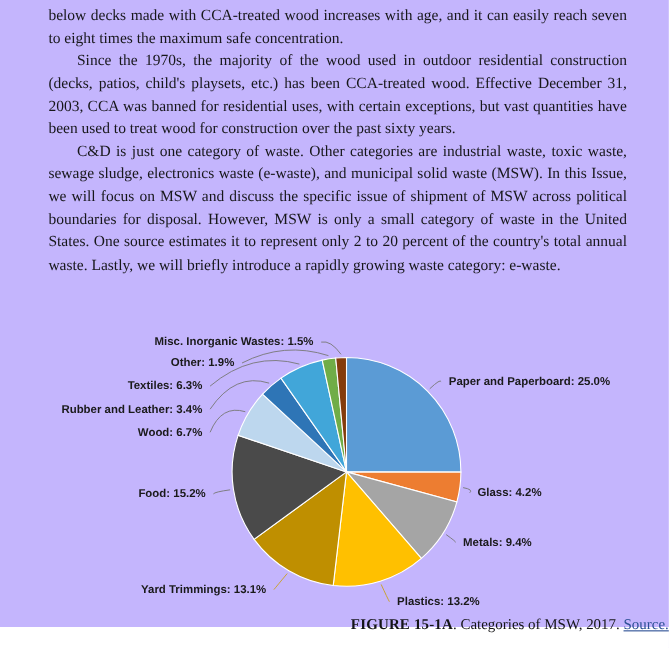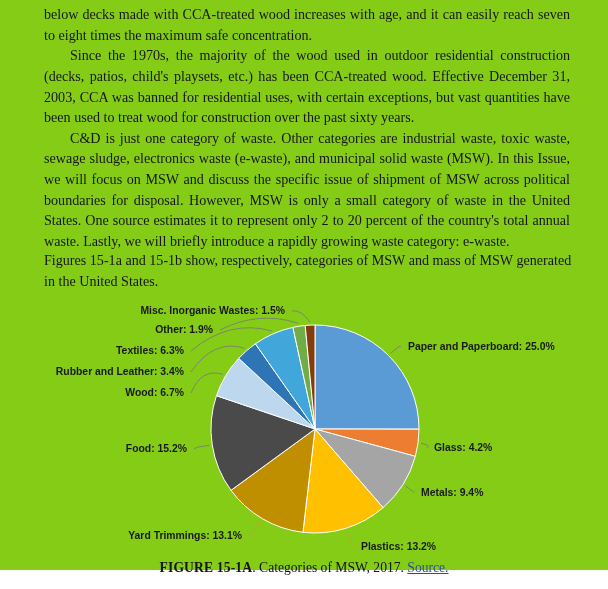--- a/index.html
+++ b/index.html
@@ -13,21 +13,21 @@
     overflow: hidden;
     font-family: "Liberation Serif", serif;
     color: #1b1b1b;
     position: relative;
   }
 
   .page {
     position: relative;
     width: 608px;
     height: 570px;
-    background: #84cc16;
+    background: #c4b5fd;
   }
 
   
   .prose {
     position: absolute;
     left: 44px;
     top: 4px;
     width: 526px;
     font-family: "Liberation Serif", serif;
     font-size: 14.1px;
@@ -77,21 +77,21 @@
   }
   .figure-svg {
     display: block;
   }
 
   .caption {
     position: absolute;
     left: 0px;
     top: 560px;
     width: 608px;
-    text-align: center;
+    text-align: right;
     font-family: "Liberation Serif", serif;
     font-size: 13.6px;
     color: #141416;
   }
   .caption b {
     font-weight: bold;
     letter-spacing: 0.15px;
   }
   .caption a,
   .caption .src-link {
@@ -112,21 +112,20 @@
 <body>
 
 <div class="page">
 
   <div class="prose">
     <p>below decks made with CCA-treated wood increases with age, and it can easily reach seven to eight times the maximum safe concentration.</p>
     <p class="indent">Since the 1970s, the majority of the wood used in outdoor residential construction (decks, patios, child's playsets, etc.) has been CCA-treated wood. Effective December 31, 2003, CCA was banned for residential uses, with certain exceptions, but vast quantities have been used to treat wood for construction over the past sixty years.</p>
     <p class="indent">C&amp;D is just one category of waste. Other categories are industrial waste, toxic waste, sewage sludge, electronics waste (e-waste), and municipal solid waste (MSW). In this Issue, we will focus on MSW and discuss the specific issue of shipment of MSW across political boundaries for disposal. However, MSW is only a small category of waste in the United States. One source estimates it to represent only 2 to 20 percent of the country's total annual waste. Lastly, we will briefly introduce a rapidly growing waste category: e-waste.</p>
   </div>
 
-  <div class="section-body">Figures 15-1a and 15-1b show, respectively, categories of MSW and mass of MSW generated in the United States.</div>
 
   <div class="figure">
     <svg class="figure-svg" width="608" height="265" viewBox="0 0 608 265">
 
       <g id="pie-slices">
           <path d="M 315 137 L 315.00 33.00 A 104 104 0 0 1 419.00 137.16 Z" fill="#5B9BD5" stroke="#ffffff" stroke-width="1"></path>
           <path d="M 315 137 L 419.00 137.16 A 104 104 0 0 1 415.35 164.31 Z" fill="#ED7D31" stroke="#ffffff" stroke-width="1"></path>
           <path d="M 315 137 L 415.35 164.31 A 104 104 0 0 1 383.09 215.61 Z" fill="#A5A5A5" stroke="#ffffff" stroke-width="1"></path>
           <path d="M 315 137 L 383.09 215.61 A 104 104 0 0 1 302.93 240.30 Z" fill="#FFC000" stroke="#ffffff" stroke-width="1"></path>
           <path d="M 315 137 L 302.93 240.30 A 104 104 0 0 1 231.00 198.31 Z" fill="#BF8F00" stroke="#ffffff" stroke-width="1"></path>

